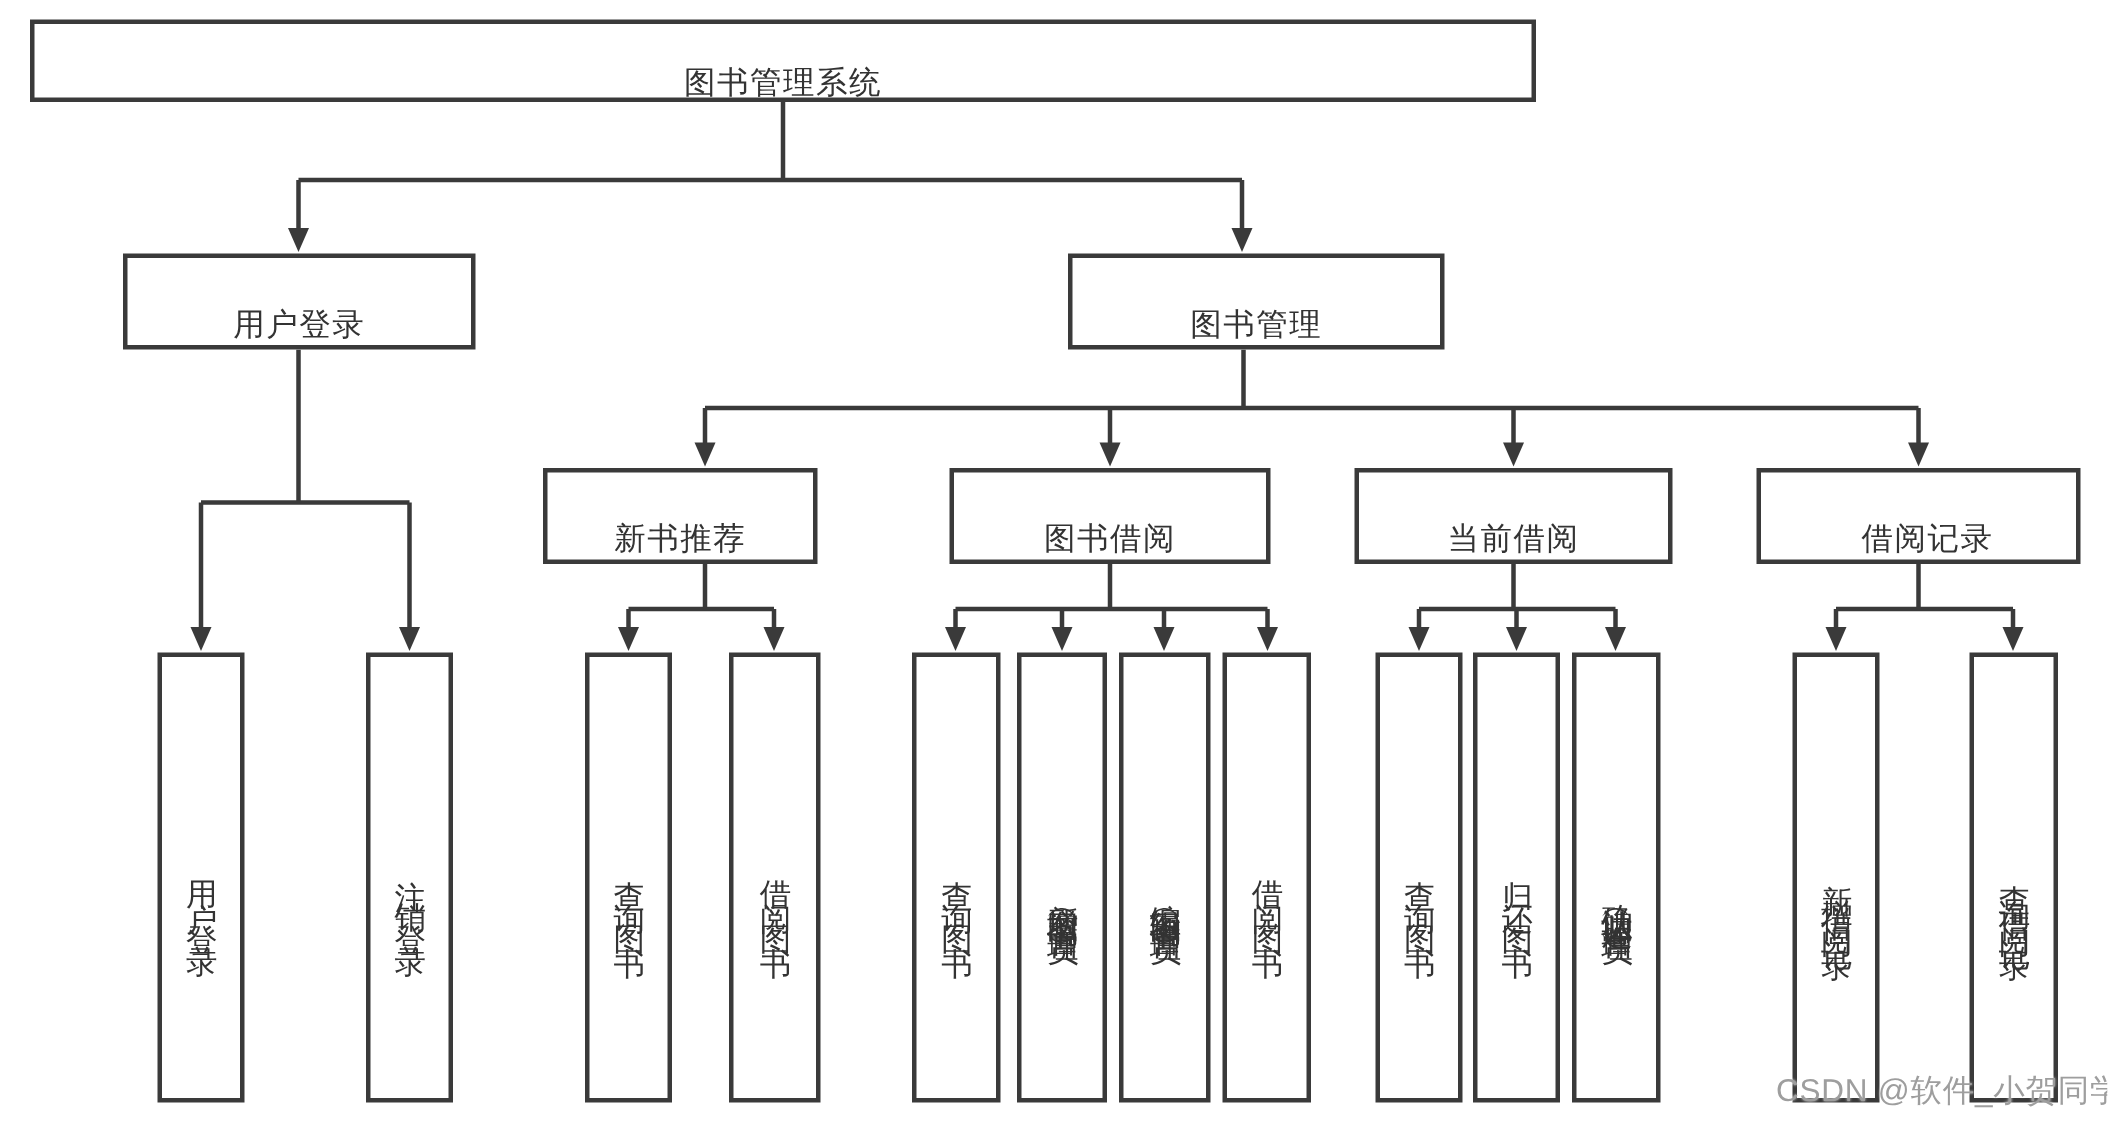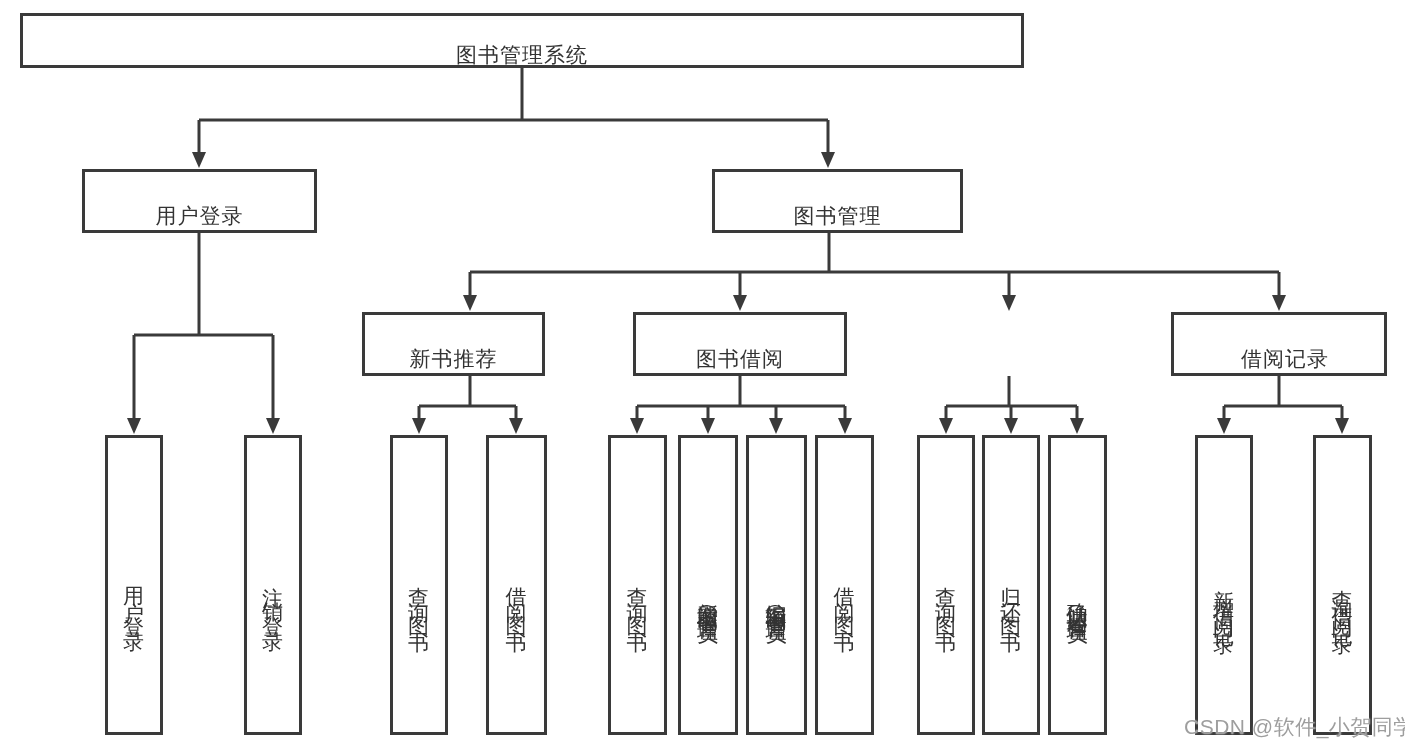--- a/index.html
+++ b/index.html
@@ -113,20 +113,23 @@
   <div class="node" style="left:712px; top:169px; width:251px; height:64px;">
     <span class="lbl">图书管理</span>
   </div>
 
   <div class="node" style="left:362px; top:312px; width:183px; height:64px;">
     <span class="lbl">新书推荐</span>
   </div>
   <div class="node" style="left:633px; top:312px; width:214px; height:64px;justify-content:center;">
     <span class="lbl">图书借阅</span>
   </div>
+  <div class="node" style="left:903px; top:312px; width:212px; height:64px;">
+    <span class="lbl">当前借阅</span>
+  </div>
   <div class="node" style="left:1171px; top:312px; width:216px; height:64px;padding-left:12px;">
     <span class="lbl">借阅记录</span>
   </div>
 
   <div class="node leaf" style="left:105px; top:435px; width:58px; height:300px;">
     <span class="lbl vtext" style="letter-spacing: 15px;">用户登录</span>
   </div>
   <div class="node leaf" style="left:244px; top:435px; width:58px; height:300px;">
     <span class="lbl vtext" style="letter-spacing: 15px;">注销登录</span>
   </div>

